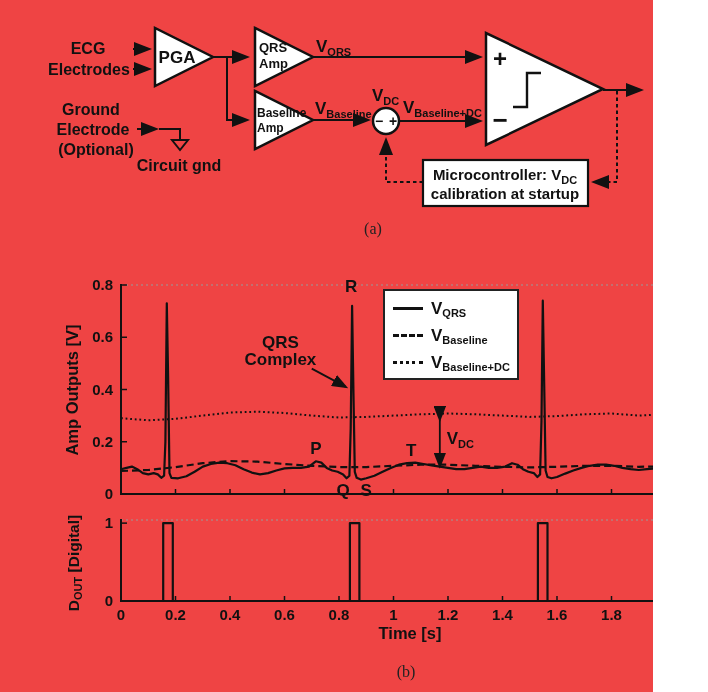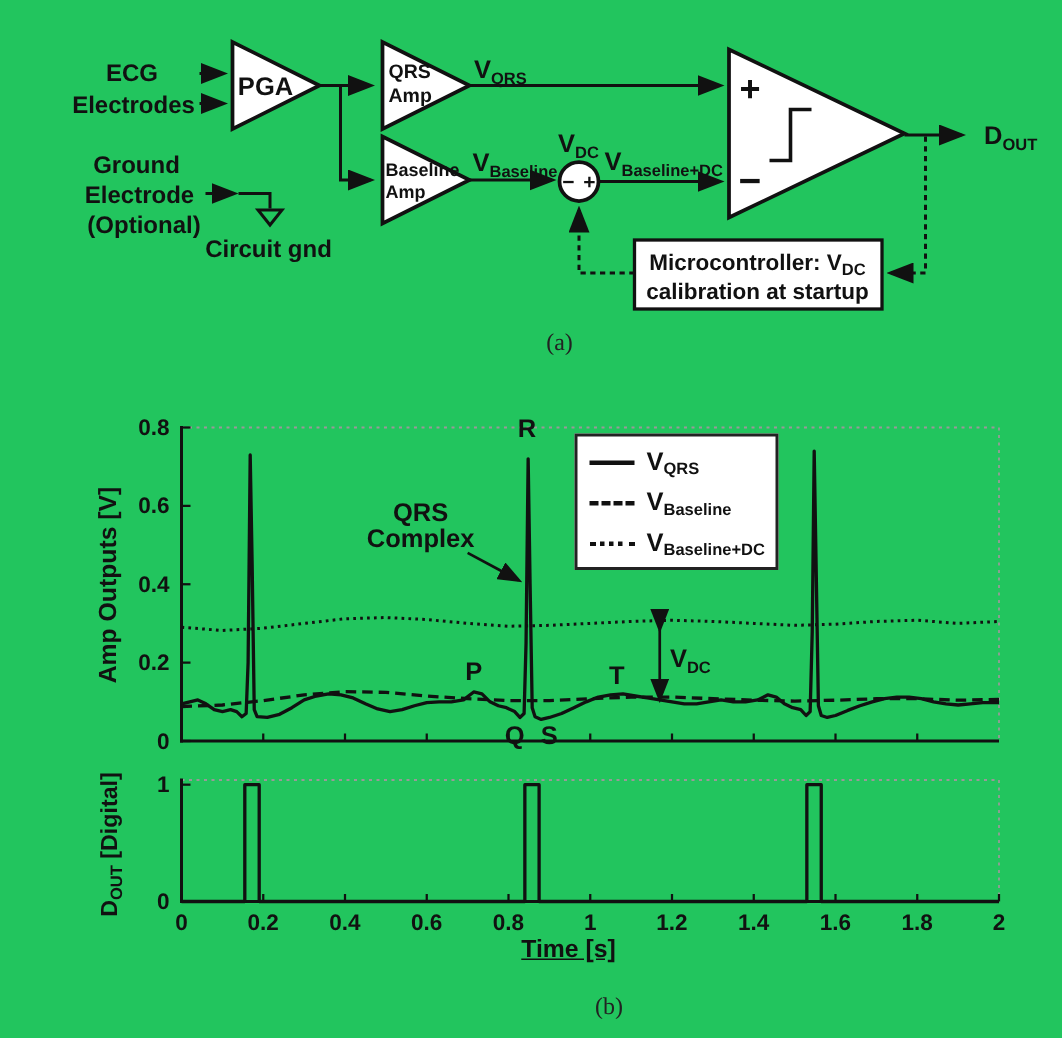--- a/index.html
+++ b/index.html
@@ -1,16 +1,16 @@
 <!DOCTYPE html>
 <html><head>
 <meta charset="utf-8">
 <style>
   html,body{margin:0;padding:0;background:#fff;}
-  .page{position:relative;width:708px;height:692px;background:#22c55e;overflow:hidden;
+  .page{position:relative;width:653px;height:692px;background:#ef4444;overflow:hidden;
         font-family:"Liberation Sans",sans-serif;}
   svg{position:absolute;left:0;top:0;}
 
   
   .t16{font:bold 16px "Liberation Sans",sans-serif;fill:#111;}
   .t17{font:bold 17px "Liberation Sans",sans-serif;fill:#111;}
   .t15{font:bold 15px "Liberation Sans",sans-serif;fill:#111;}
   .t13{font:bold 13px "Liberation Sans",sans-serif;fill:#111;}
   .t12{font:bold 12px "Liberation Sans",sans-serif;fill:#111;}
   .tmain{font:bold 17px "Liberation Sans",sans-serif;fill:#111;}
@@ -44,22 +44,22 @@
   .ls-dashed{border-top:3px dashed #111;}
   .ls-dotted{border-top:3px dotted #111;}
   .lmain{font:bold 17px "Liberation Sans",sans-serif;color:#111;}
   .lsub{font:bold 11px "Liberation Sans",sans-serif;color:#111;vertical-align:-3px;}
 
   .ylabel-a{position:absolute;left:-36px;top:379px;width:220px;height:22px;text-align:center;
             font:bold 16.5px "Liberation Sans",sans-serif;color:#111;transform:rotate(-90deg);}
   .ylabel-b{position:absolute;left:1px;top:552px;width:150px;height:22px;text-align:center;
             font:bold 15.5px "Liberation Sans",sans-serif;color:#111;transform:rotate(-90deg);}
   .ylabel-b .lsub{vertical-align:-3px;}
-  .xlabel-b{position:absolute;left:319px;top:624px;width:120px;text-align:center;
-            font:bold 16.5px "Liberation Sans",sans-serif;color:#111;text-decoration:underline;}
+  .xlabel-b{position:absolute;left:350px;top:624px;width:120px;text-align:center;
+            font:bold 16.5px "Liberation Sans",sans-serif;color:#111;}
   .cap{position:absolute;width:70px;text-align:center;
        font:16px "Liberation Serif",serif;color:#222;}
   .cap-a{left:338px;top:220px;}
   .cap-b{left:371px;top:663px;}
 </style>
 </head>
 <body>
 
 <div class="page">
 

